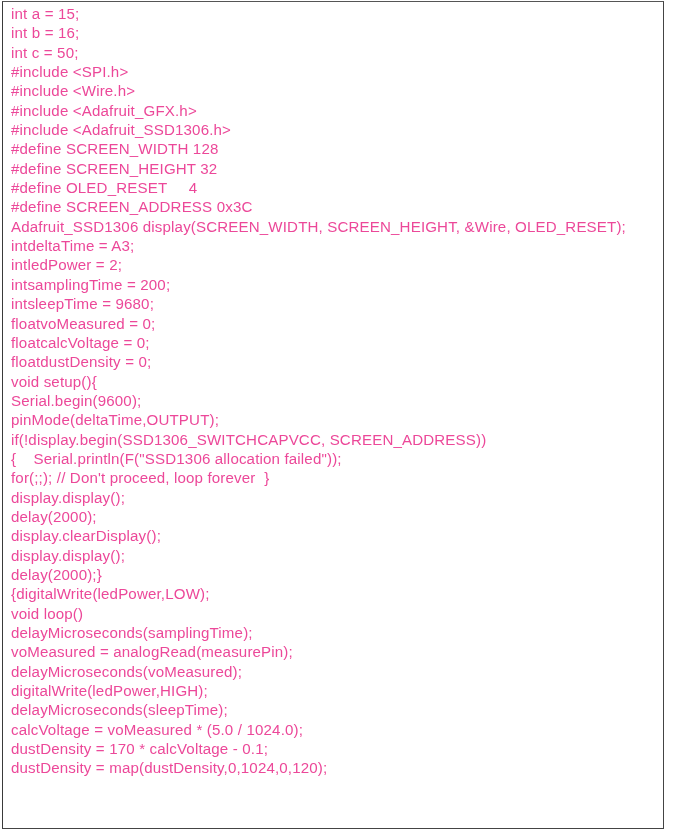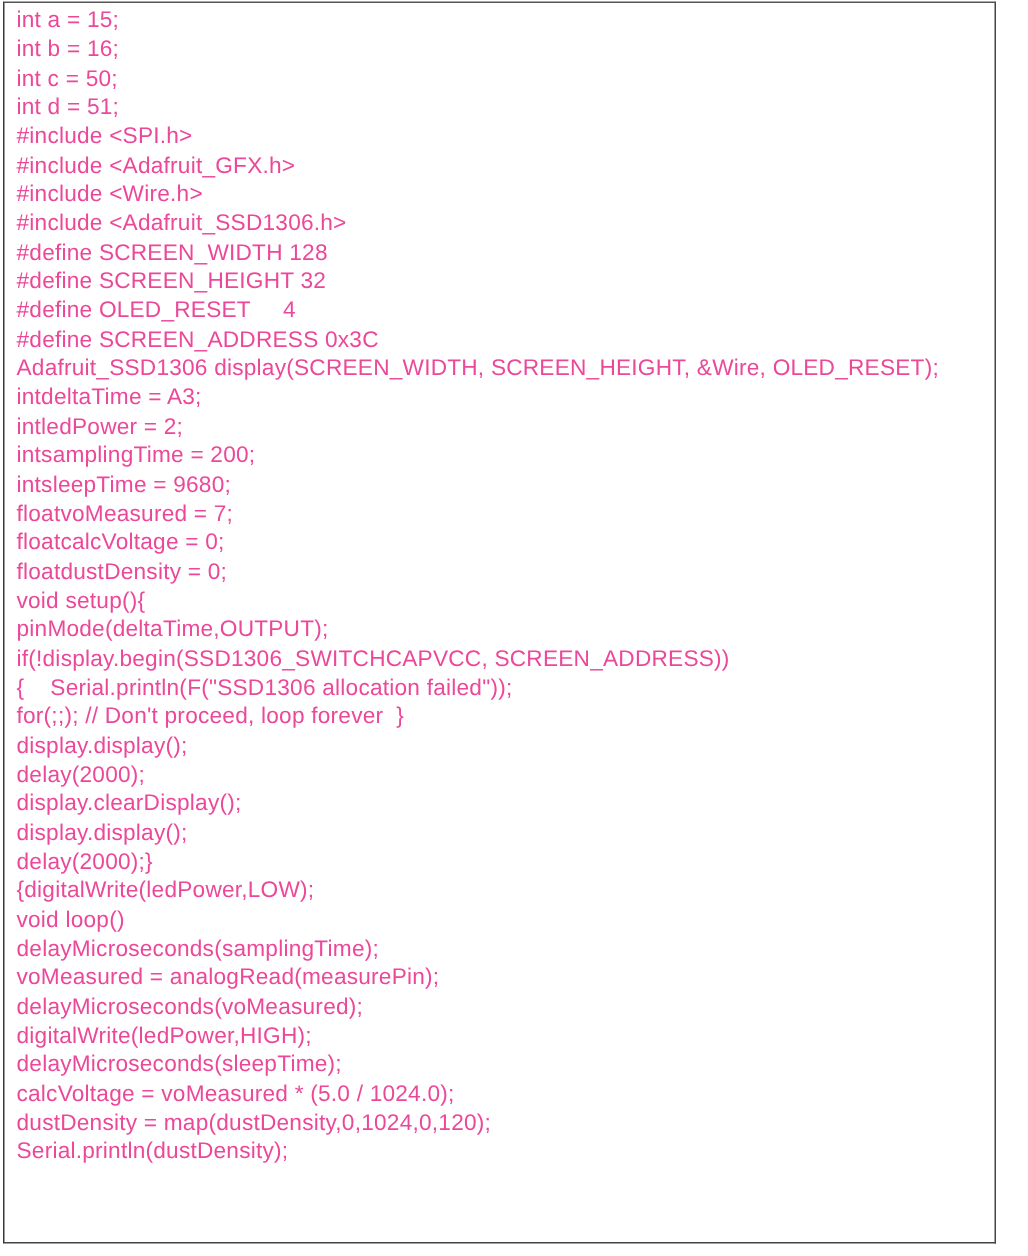--- a/index.html
+++ b/index.html
@@ -54,52 +54,52 @@
   }
 </style>
 </head>
 <body>
 
 <div id="code-listing-box">
   <div id="code-lines">
       <div class="code-line">int a = 15;</div>
       <div class="code-line">int b = 16;</div>
       <div class="code-line">int c = 50;</div>
-      <div class="code-line">int d = 51;</div>
       <div class="code-line">#include &lt;SPI.h&gt;</div>
+      <div class="code-line">#include &lt;Wire.h&gt;</div>
       <div class="code-line">#include &lt;Adafruit_GFX.h&gt;</div>
-      <div class="code-line">#include &lt;Wire.h&gt;</div>
       <div class="code-line">#include &lt;Adafruit_SSD1306.h&gt;</div>
       <div class="code-line">#define SCREEN_WIDTH 128</div>
       <div class="code-line">#define SCREEN_HEIGHT 32</div>
       <div class="code-line">#define OLED_RESET     4</div>
       <div class="code-line">#define SCREEN_ADDRESS 0x3C</div>
       <div class="code-line">Adafruit_SSD1306 display(SCREEN_WIDTH, SCREEN_HEIGHT, &amp;Wire, OLED_RESET);</div>
       <div class="code-line">intdeltaTime = A3;</div>
       <div class="code-line">intledPower = 2;</div>
       <div class="code-line">intsamplingTime = 200;</div>
       <div class="code-line">intsleepTime = 9680;</div>
-      <div class="code-line">floatvoMeasured = 7;</div>
+      <div class="code-line">floatvoMeasured = 0;</div>
       <div class="code-line">floatcalcVoltage = 0;</div>
       <div class="code-line">floatdustDensity = 0;</div>
       <div class="code-line">void setup(){</div>
+      <div class="code-line">Serial.begin(9600);</div>
       <div class="code-line">pinMode(deltaTime,OUTPUT);</div>
       <div class="code-line">if(!display.begin(SSD1306_SWITCHCAPVCC, SCREEN_ADDRESS))</div>
       <div class="code-line">{    Serial.println(F("SSD1306 allocation failed"));</div>
       <div class="code-line">for(;;); // Don't proceed, loop forever  }</div>
       <div class="code-line">display.display();</div>
       <div class="code-line">delay(2000);</div>
       <div class="code-line">display.clearDisplay();</div>
       <div class="code-line">display.display();</div>
       <div class="code-line">delay(2000);}</div>
       <div class="code-line">{digitalWrite(ledPower,LOW);</div>
       <div class="code-line">void loop()</div>
       <div class="code-line">delayMicroseconds(samplingTime);</div>
       <div class="code-line">voMeasured = analogRead(measurePin);</div>
       <div class="code-line">delayMicroseconds(voMeasured);</div>
       <div class="code-line">digitalWrite(ledPower,HIGH);</div>
       <div class="code-line">delayMicroseconds(sleepTime);</div>
       <div class="code-line">calcVoltage = voMeasured * (5.0 / 1024.0);</div>
+      <div class="code-line">dustDensity = 170 * calcVoltage - 0.1;</div>
       <div class="code-line">dustDensity = map(dustDensity,0,1024,0,120);</div>
-      <div class="code-line">Serial.println(dustDensity);</div>
     </div>
   <div id="listing-footer-space"></div>
 </div>
 
 </body></html>

